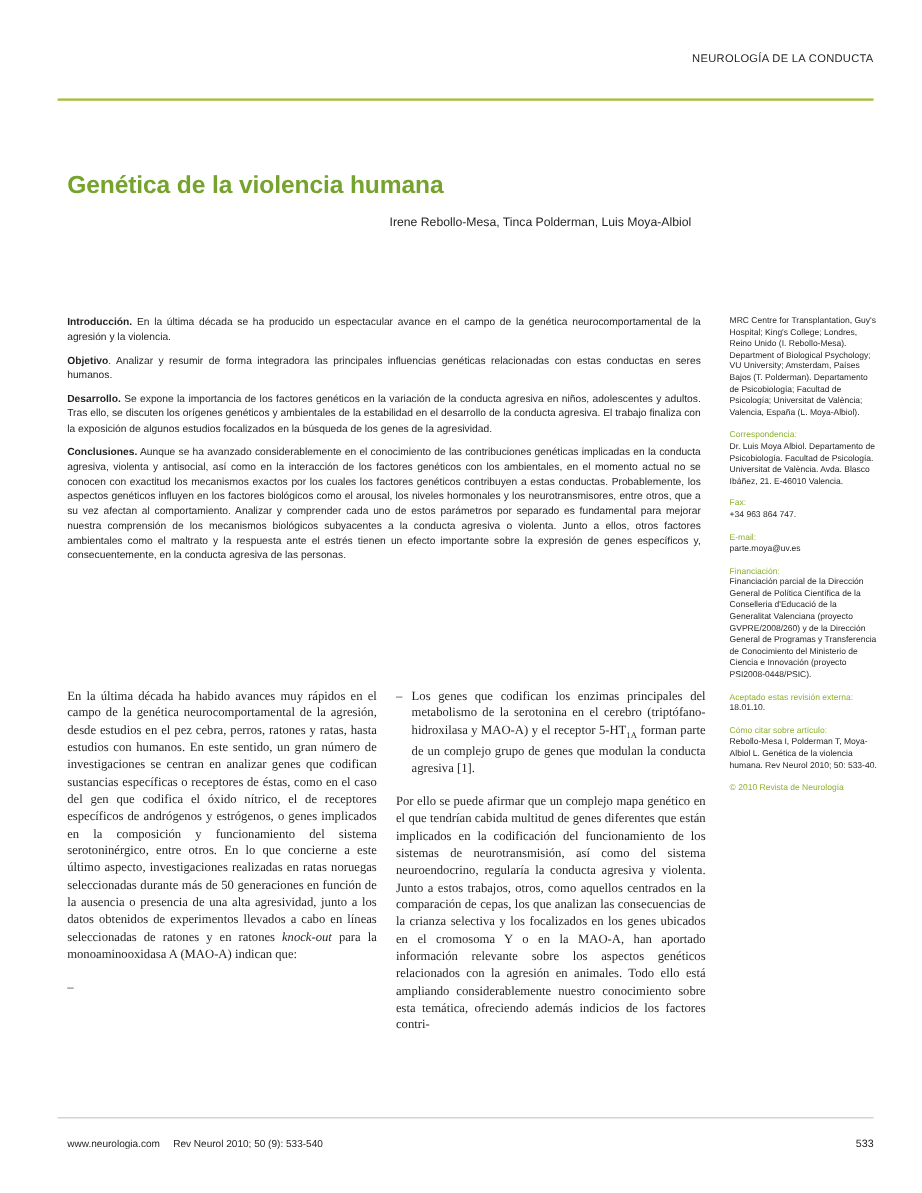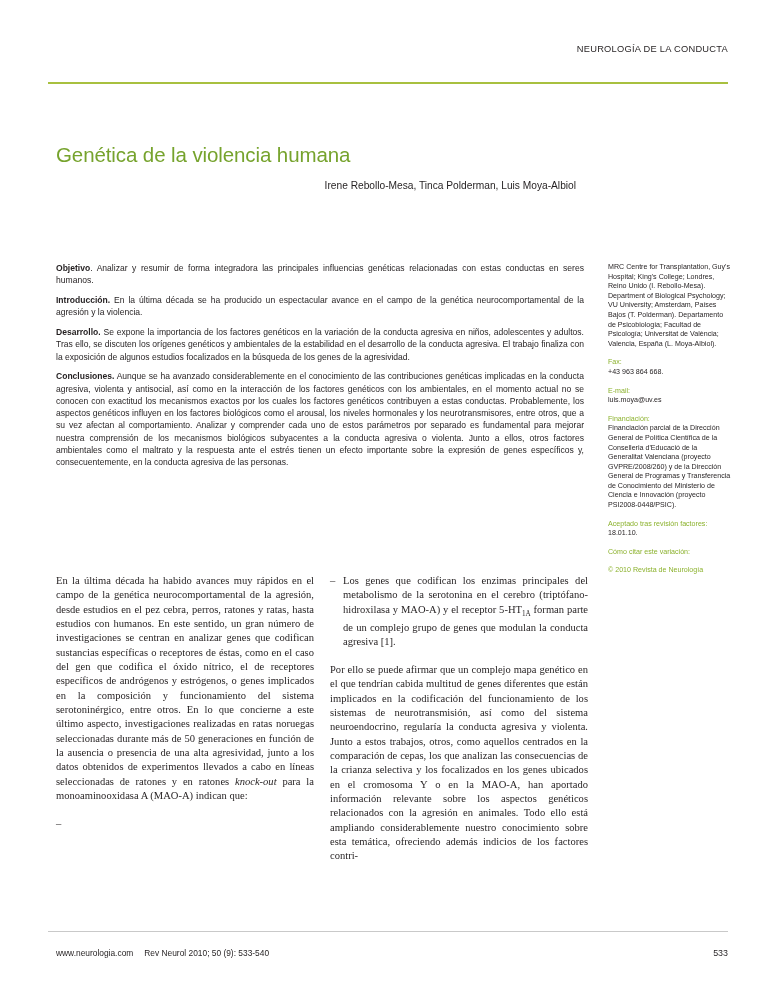--- a/index.html
+++ b/index.html
@@ -42,21 +42,21 @@
     background: #a8c03f;
   }
 
   
   .article-title {
     position: absolute;
     left: 56px;
     top: 129px;
     width: 520px;
     font-size: 20.5px;
-    font-weight: normal;
+    font-weight: bold;
     color: #76a32d;
     letter-spacing: -0.1px;
   }
   .authors {
     position: absolute;
     left: 56px;
     top: 180px;
     width: 520px;
     font-size: 10.2px;
     color: #231f20;
@@ -180,55 +180,60 @@
 <div class="page">
 
   <div class="running-head">NEUROLOGÍA DE LA CONDUCTA</div>
   <div class="rule-top"></div>
 
   <h1 class="article-title">Genética de la violencia humana</h1>
   <div class="authors">Irene Rebollo-Mesa, Tinca Polderman, Luis Moya-Albiol</div>
 
   <div class="abstract">
     <p>
+      <span class="lead">Introducción.</span><span> En la última década se ha producido un espectacular avance en el campo de la genética neurocomportamental de la agresión y la violencia.</span>
+    </p>
+    <p>
       <span class="lead">Objetivo</span><span>. Analizar y resumir de forma integradora las principales influencias genéticas relacionadas con estas conductas en seres humanos.</span>
     </p>
     <p>
-      <span class="lead">Introducción.</span><span> En la última década se ha producido un espectacular avance en el campo de la genética neurocomportamental de la agresión y la violencia.</span>
-    </p>
-    <p>
       <span class="lead">Desarrollo.</span><span> Se expone la importancia de los factores genéticos en la variación de la conducta agresiva en niños, adolescentes y adultos. Tras ello, se discuten los orígenes genéticos y ambientales de la estabilidad en el desarrollo de la conducta agresiva. El trabajo finaliza con la exposición de algunos estudios focalizados en la búsqueda de los genes de la agresividad.</span>
     </p>
     <p>
       <span class="lead">Conclusiones.</span><span> Aunque se ha avanzado considerablemente en el conocimiento de las contribuciones genéticas implicadas en la conducta agresiva, violenta y antisocial, así como en la interacción de los factores genéticos con los ambientales, en el momento actual no se conocen con exactitud los mecanismos exactos por los cuales los factores genéticos contribuyen a estas conductas. Probablemente, los aspectos genéticos influyen en los factores biológicos como el arousal, los niveles hormonales y los neurotransmisores, entre otros, que a su vez afectan al comportamiento. Analizar y comprender cada uno de estos parámetros por separado es fundamental para mejorar nuestra comprensión de los mecanismos biológicos subyacentes a la conducta agresiva o violenta. Junto a ellos, otros factores ambientales como el maltrato y la respuesta ante el estrés tienen un efecto importante sobre la expresión de genes específicos y, consecuentemente, en la conducta agresiva de las personas.</span>
     </p>
   </div>
 
   <div class="meta">
     <div class="blk">
       <span>MRC Centre for Transplantation, Guy's Hospital; King's College; Londres, Reino Unido (I. Rebollo-Mesa). Department of Biological Psychology; VU University; Amsterdam, Países Bajos (T. Polderman). Departamento de Psicobiología; Facultad de Psicología; Universitat de València; Valencia, España (L. Moya-Albiol).</span>
     </div>
     <div class="blk">
+      <span class="hdr">Correspondencia:</span>
+      <span>Dr. Luis Moya Albiol. Departamento de Psicobiología. Facultad de Psicología. Universitat de València. Avda. Blasco Ibáñez, 21. E-46010 Valencia.</span>
+    </div>
+    <div class="blk">
       <span class="hdr">Fax:</span>
-      <span>+43 963 864 668.</span>
+      <span>+34 963 864 747.</span>
     </div>
     <div class="blk">
       <span class="hdr">E-mail:</span>
-      <span>luis.moya@uv.es</span>
+      <span>parte.moya@uv.es</span>
     </div>
     <div class="blk">
       <span class="hdr">Financiación:</span>
       <span>Financiación parcial de la Dirección General de Política Científica de la Conselleria d'Educació de la Generalitat Valenciana (proyecto GVPRE/2008/260) y de la Dirección General de Programas y Transferencia de Conocimiento del Ministerio de Ciencia e Innovación (proyecto PSI2008-0448/PSIC).</span>
     </div>
     <div class="blk">
-      <span class="hdr">Aceptado tras revisión factores:</span>
+      <span class="hdr">Aceptado estas revisión externa:</span>
       <span>18.01.10.</span>
     </div>
     <div class="blk">
-      <span class="hdr">Cómo citar este variación:</span>
+      <span class="hdr">Cómo citar sobre artículo:</span>
+      <span>Rebollo-Mesa I, Polderman T, Moya-Albiol L. Genética de la violencia humana. Rev Neurol 2010; 50: 533-40.</span>
     </div>
     <div class="blk">
       <span class="green-note">© 2010 Revista de Neurología</span>
     </div>
   </div>
 
   <div class="col left">
     <p><span>En la última década ha habido avances muy rápidos en el campo de la genética neurocomportamental de la agresión, desde estudios en el pez cebra, perros, ratones y ratas, hasta estudios con humanos. En este sentido, un gran número de investigaciones se centran en analizar genes que codifican sustancias específicas o receptores de éstas, como en el caso del gen que codifica el óxido nítrico, el de receptores específicos de andrógenos y estrógenos, o genes implicados en la composición y funcionamiento del sistema serotoninérgico, entre otros. En lo que concierne a este último aspecto, investigaciones realizadas en ratas noruegas seleccionadas durante más de 50 generaciones en función de la ausencia o presencia de una alta agresividad, junto a los datos obtenidos de experimentos llevados a cabo en líneas seleccionadas de ratones y en ratones </span><i>knock-out</i><span> para la monoaminooxidasa A (MAO-A) indican que:</span></p>
     <ul class="dashlist">
       <li><span class="dash">–</span></li>

